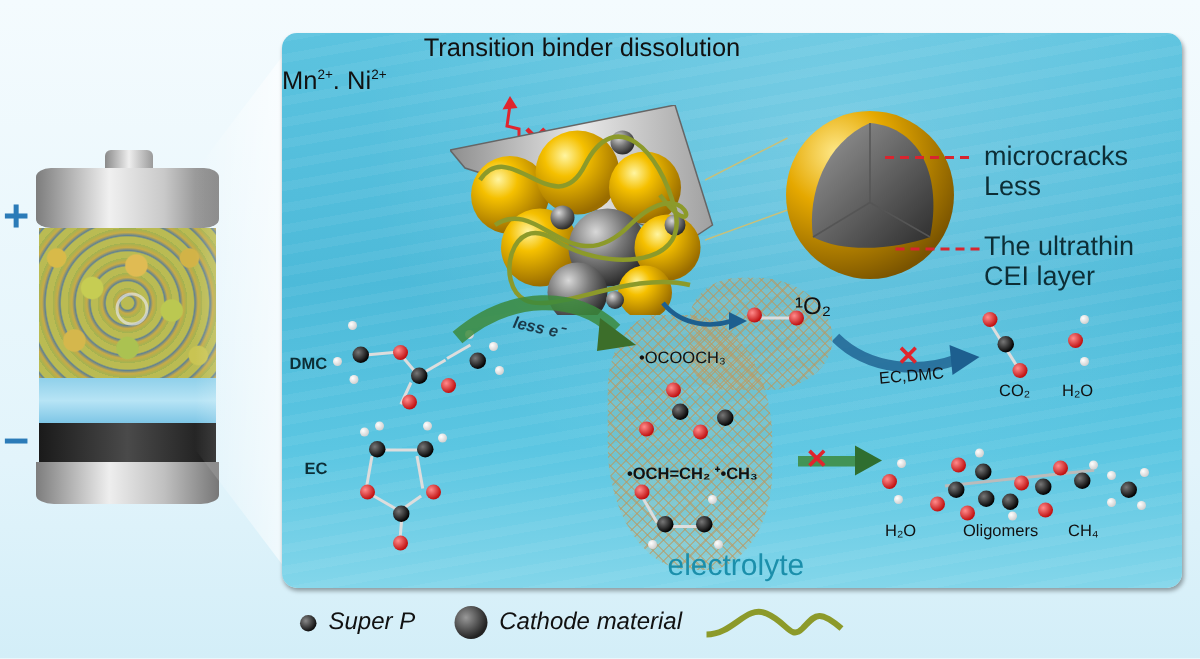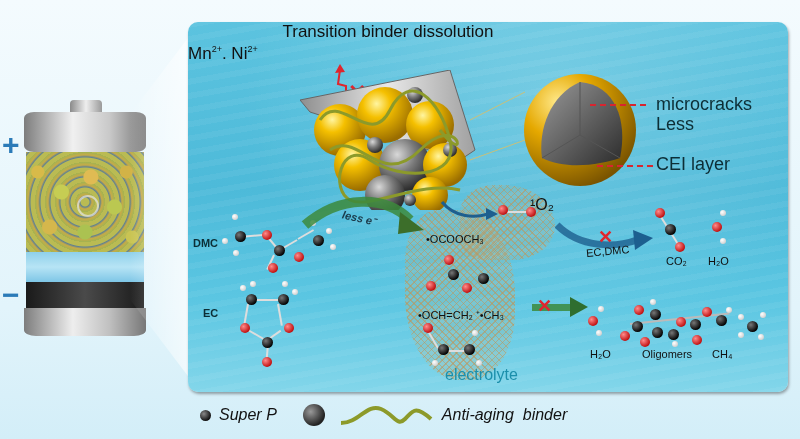--- a/index.html
+++ b/index.html
@@ -27,21 +27,21 @@
     opacity: 0.8;
   }
   .title {
     left: 188px; top: 22px; width: 400px; text-align: center;
     font-size: 17px; color: #111; line-height: 19px;
   }
   .ions { left: 188px; top: 44px; width: 400px; text-align: left; font-size: 17px; color: #111; }
   .ions sup { font-size: 9px; }
   .label { color: #0d2e36; font-weight: bold; font-size: 11px; }
   .big-label { color: #0d2e36; font-size: 18px; line-height: 20px; }
-  .elec { color: #1b8fab; font-size: 16px; }
+  .elec { color: #1b8fab; font-size: 20px; }
   .legend {
     left: 200px; top: 400px; height: 30px; display: flex; align-items: center;
     gap: 14px; font-size: 16px; color: #111;
   }
   .legend .item { display: flex; align-items: center; gap: 8px; font-style: italic; }
   .dot-small { width: 11px; height: 11px; border-radius: 50%;
     background: radial-gradient(circle at 35% 35%, #888, #111 70%); }
   .dot-big { width: 22px; height: 22px; border-radius: 50%;
     background: radial-gradient(circle at 35% 35%, #999, #222 70%); }
   .sign { font-weight: bold; color: #2b7bb8; font-size: 30px; }
@@ -161,20 +161,21 @@
   <path d="M60 12 L60 65 L100 88 M60 65 L22 88" stroke="#555" stroke-width="1" fill="none"></path>
 </svg>
 
 <div class="abs" style="left:590px;top:104px;width:56px;border-top:2px dashed #d8252f;"></div>
 <div class="abs" style="left:597px;top:165px;width:56px;border-top:2px dashed #d8252f;"></div>
 <div class="abs big-label" style="left:656px;top:94px;">
   <div>microcracks</div>
   <div>Less</div>
 </div>
 <div class="abs big-label" style="left:656px;top:154px;">
+  <div>The ultrathin</div>
   <div>CEI layer</div>
 </div>
 
 <div class="mesh" style="left:460px;top:185px;width:95px;height:75px;border-radius:40% 60% 50% 30%;"></div>
 <div class="mesh" style="left:405px;top:210px;width:110px;height:170px;border-radius:30% 50% 40% 50%;"></div>
 
 <div class="abs label" style="left:193px;top:237px;">DMC</div>
 <div class="abs" style="left:228px;top:210px;width:110px;height:80px;">
   <div class="bond" style="left:12px;top:26px;width:26px;transform:rotate(-5deg);"></div>
   <div class="bond" style="left:38px;top:24px;width:20px;transform:rotate(50deg);"></div>
@@ -215,21 +216,21 @@
   <div class="atom o" style="left:22px;top:72px;"></div>
 </div>
 
 <svg class="abs" style="left:300px;top:190px;" width="130" height="55" viewBox="0 0 130 55">
   <path d="M5 35 C40 5 85 5 110 30" stroke="#3c8a3c" stroke-width="10" fill="none" opacity="0.85"></path>
   <polygon points="100,22 124,40 98,44" fill="#3c6e2a"></polygon>
 </svg>
 <div class="abs" style="left:342px;top:210px;font-size:11px;font-style:italic;font-weight:bold;color:#1b3a4a;transform:rotate(12deg);">less e⁻</div>
 
 <div class="abs label" style="left:426px;top:233px;font-weight:normal;font-size:11px;color:#111;">•OCOOCH₃</div>
-<div class="abs label" style="left:418px;top:307px;font-weight:normal;font-size:11px;color:#111;text-align:right;">•OCH=CH₂ ⁺•CH₃</div>
+<div class="abs label" style="left:418px;top:307px;font-weight:bold;font-size:11px;color:#111;text-align:right;">•OCH=CH₂ ⁺•CH₃</div>
 <div class="abs label" style="left:530px;top:196px;font-weight:normal;font-size:16px;color:#111;">¹O₂</div>
 
 <div class="abs" style="left:498px;top:205px;width:40px;height:20px;">
   <div class="bond" style="left:8px;top:6px;width:24px;"></div>
   <div class="atom o" style="left:0;top:0;"></div>
   <div class="atom o" style="left:28px;top:2px;"></div>
 </div>
 
 <svg class="abs" style="left:440px;top:200px;" width="60" height="25" viewBox="0 0 60 25">
   <path d="M2 2 C15 18 35 18 48 14" stroke="#1d5f8f" stroke-width="3" fill="none"></path>
@@ -319,20 +320,20 @@
 
 <div class="abs elec" style="left:445px;top:366px;">electrolyte</div>
 
 <div class="abs legend">
   <div class="item">
     <span class="dot-small"></span>
     <span>Super P</span>
   </div>
   <div class="item" style="margin-left:12px;">
     <span class="dot-big"></span>
+    <span>Cathode material</span>
   </div>
   <div class="item">
     <svg width="95" height="28" viewBox="0 0 95 28">
       <path d="M2 22 C20 22 28 2 42 8 S58 26 66 18 S76 4 92 18" stroke="#8c9a2a" stroke-width="4" fill="none"></path>
     </svg>
-    <span style="white-space:pre;">Anti-aging  binder</span>
   </div>
 </div>
 
 </body></html>

